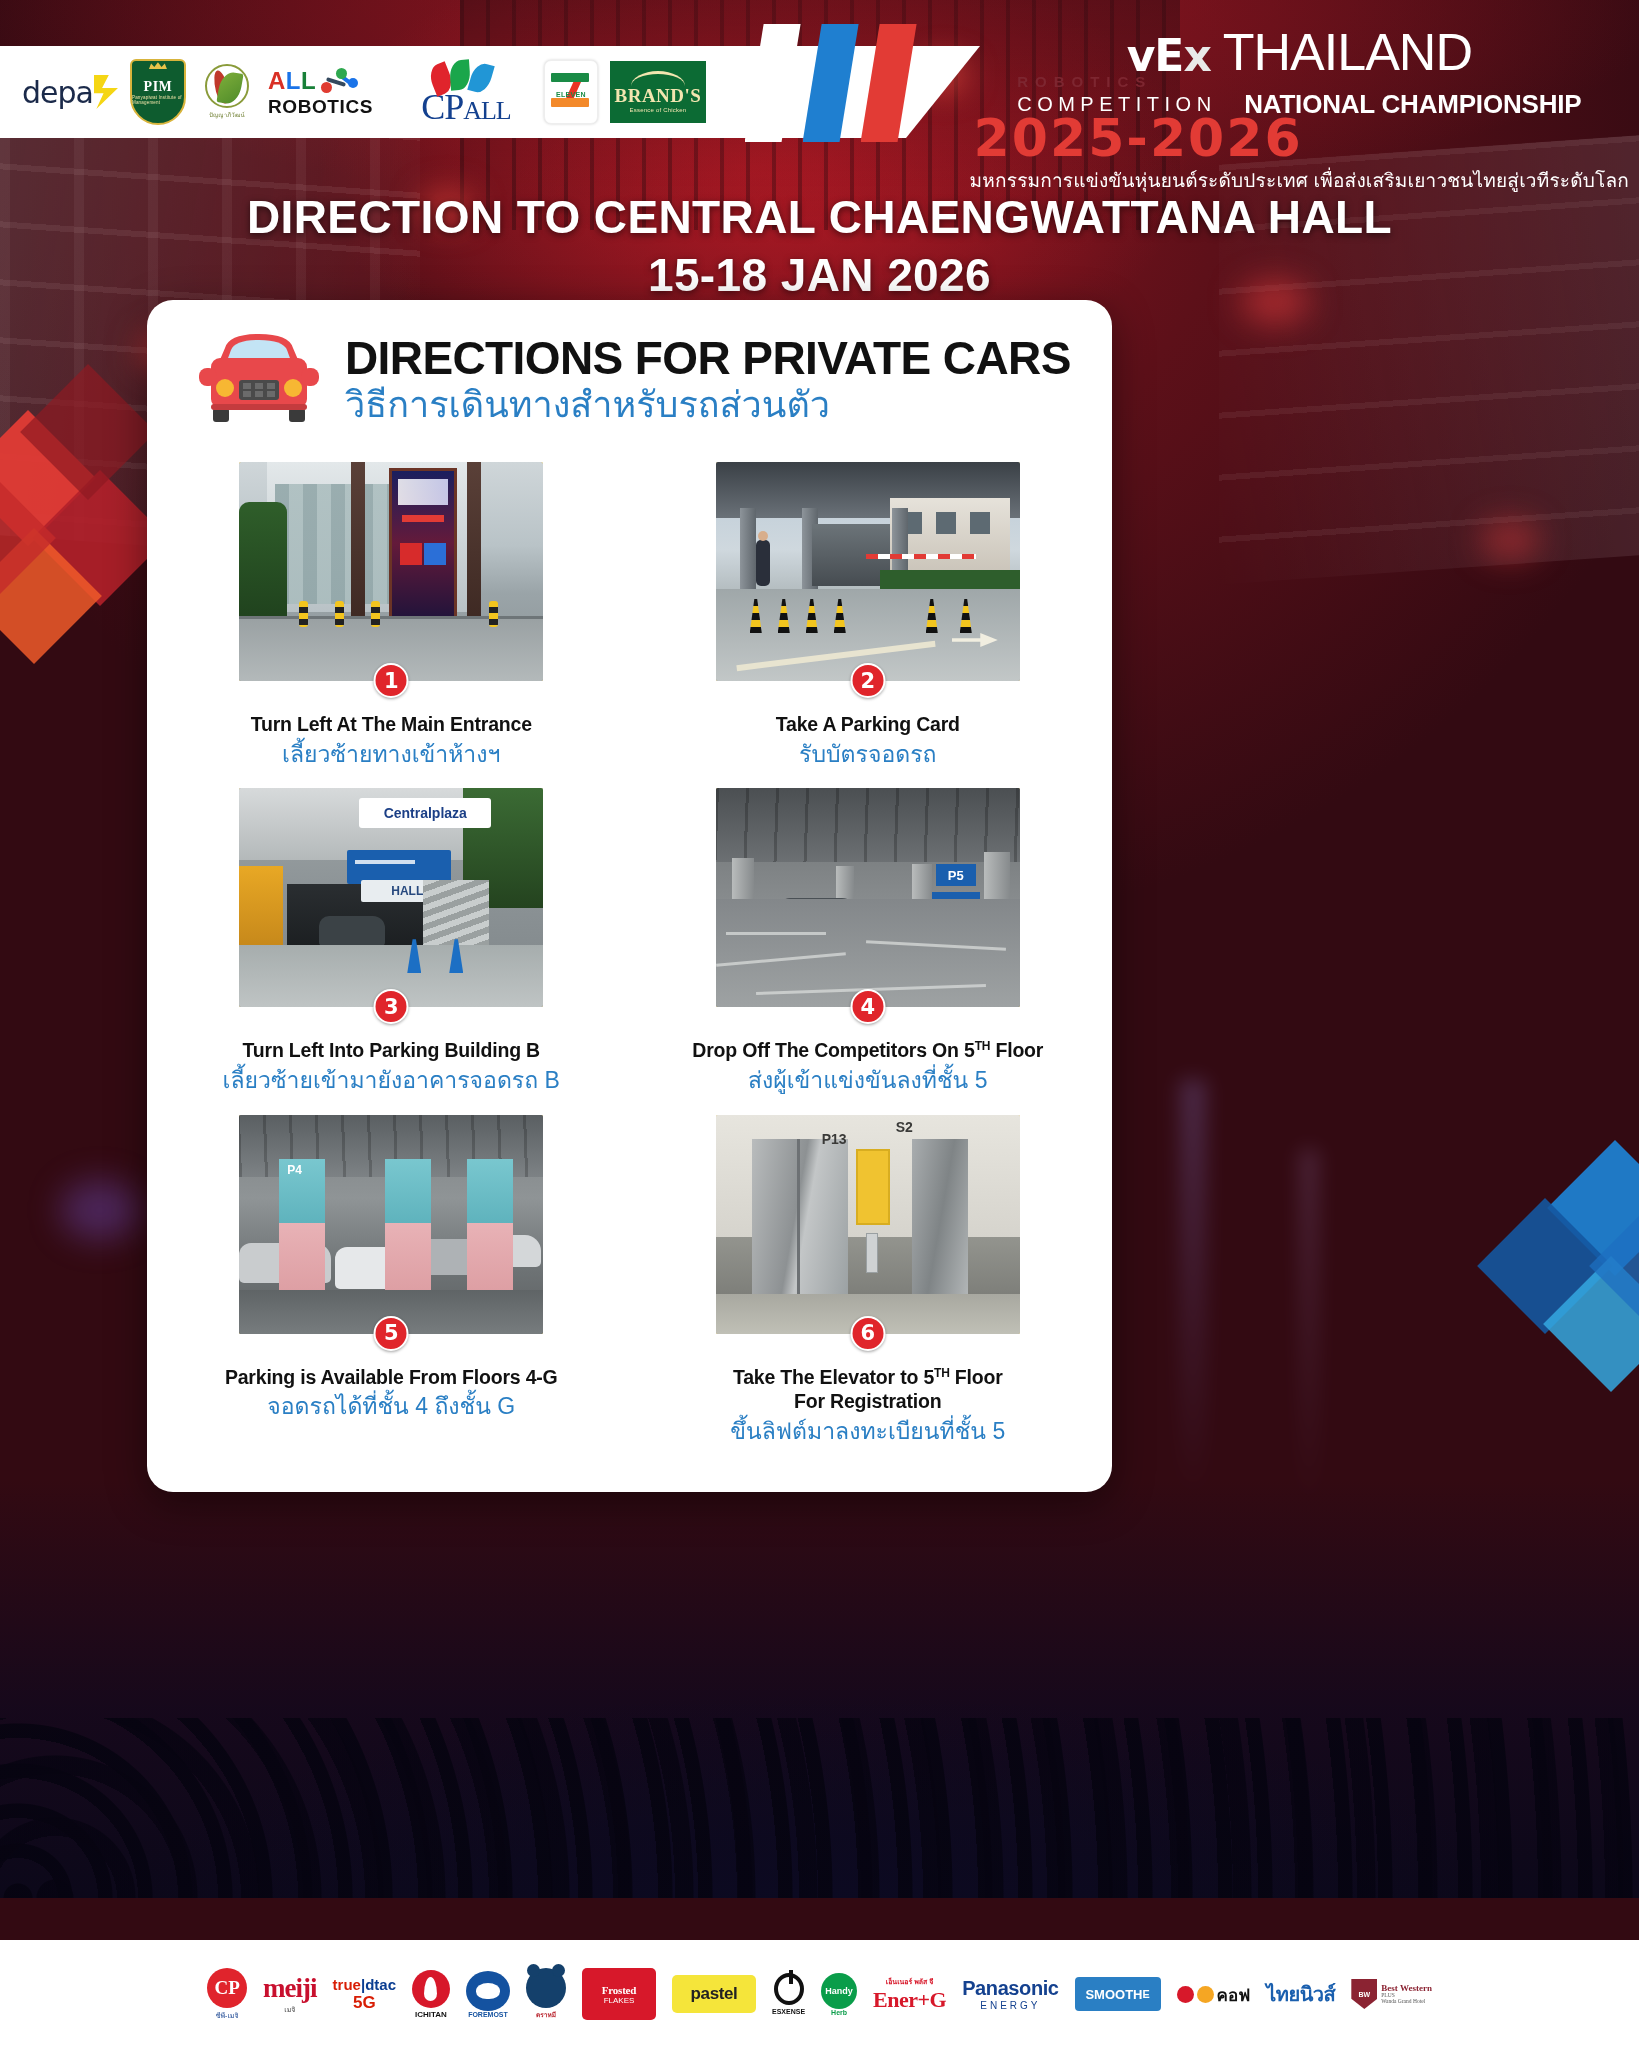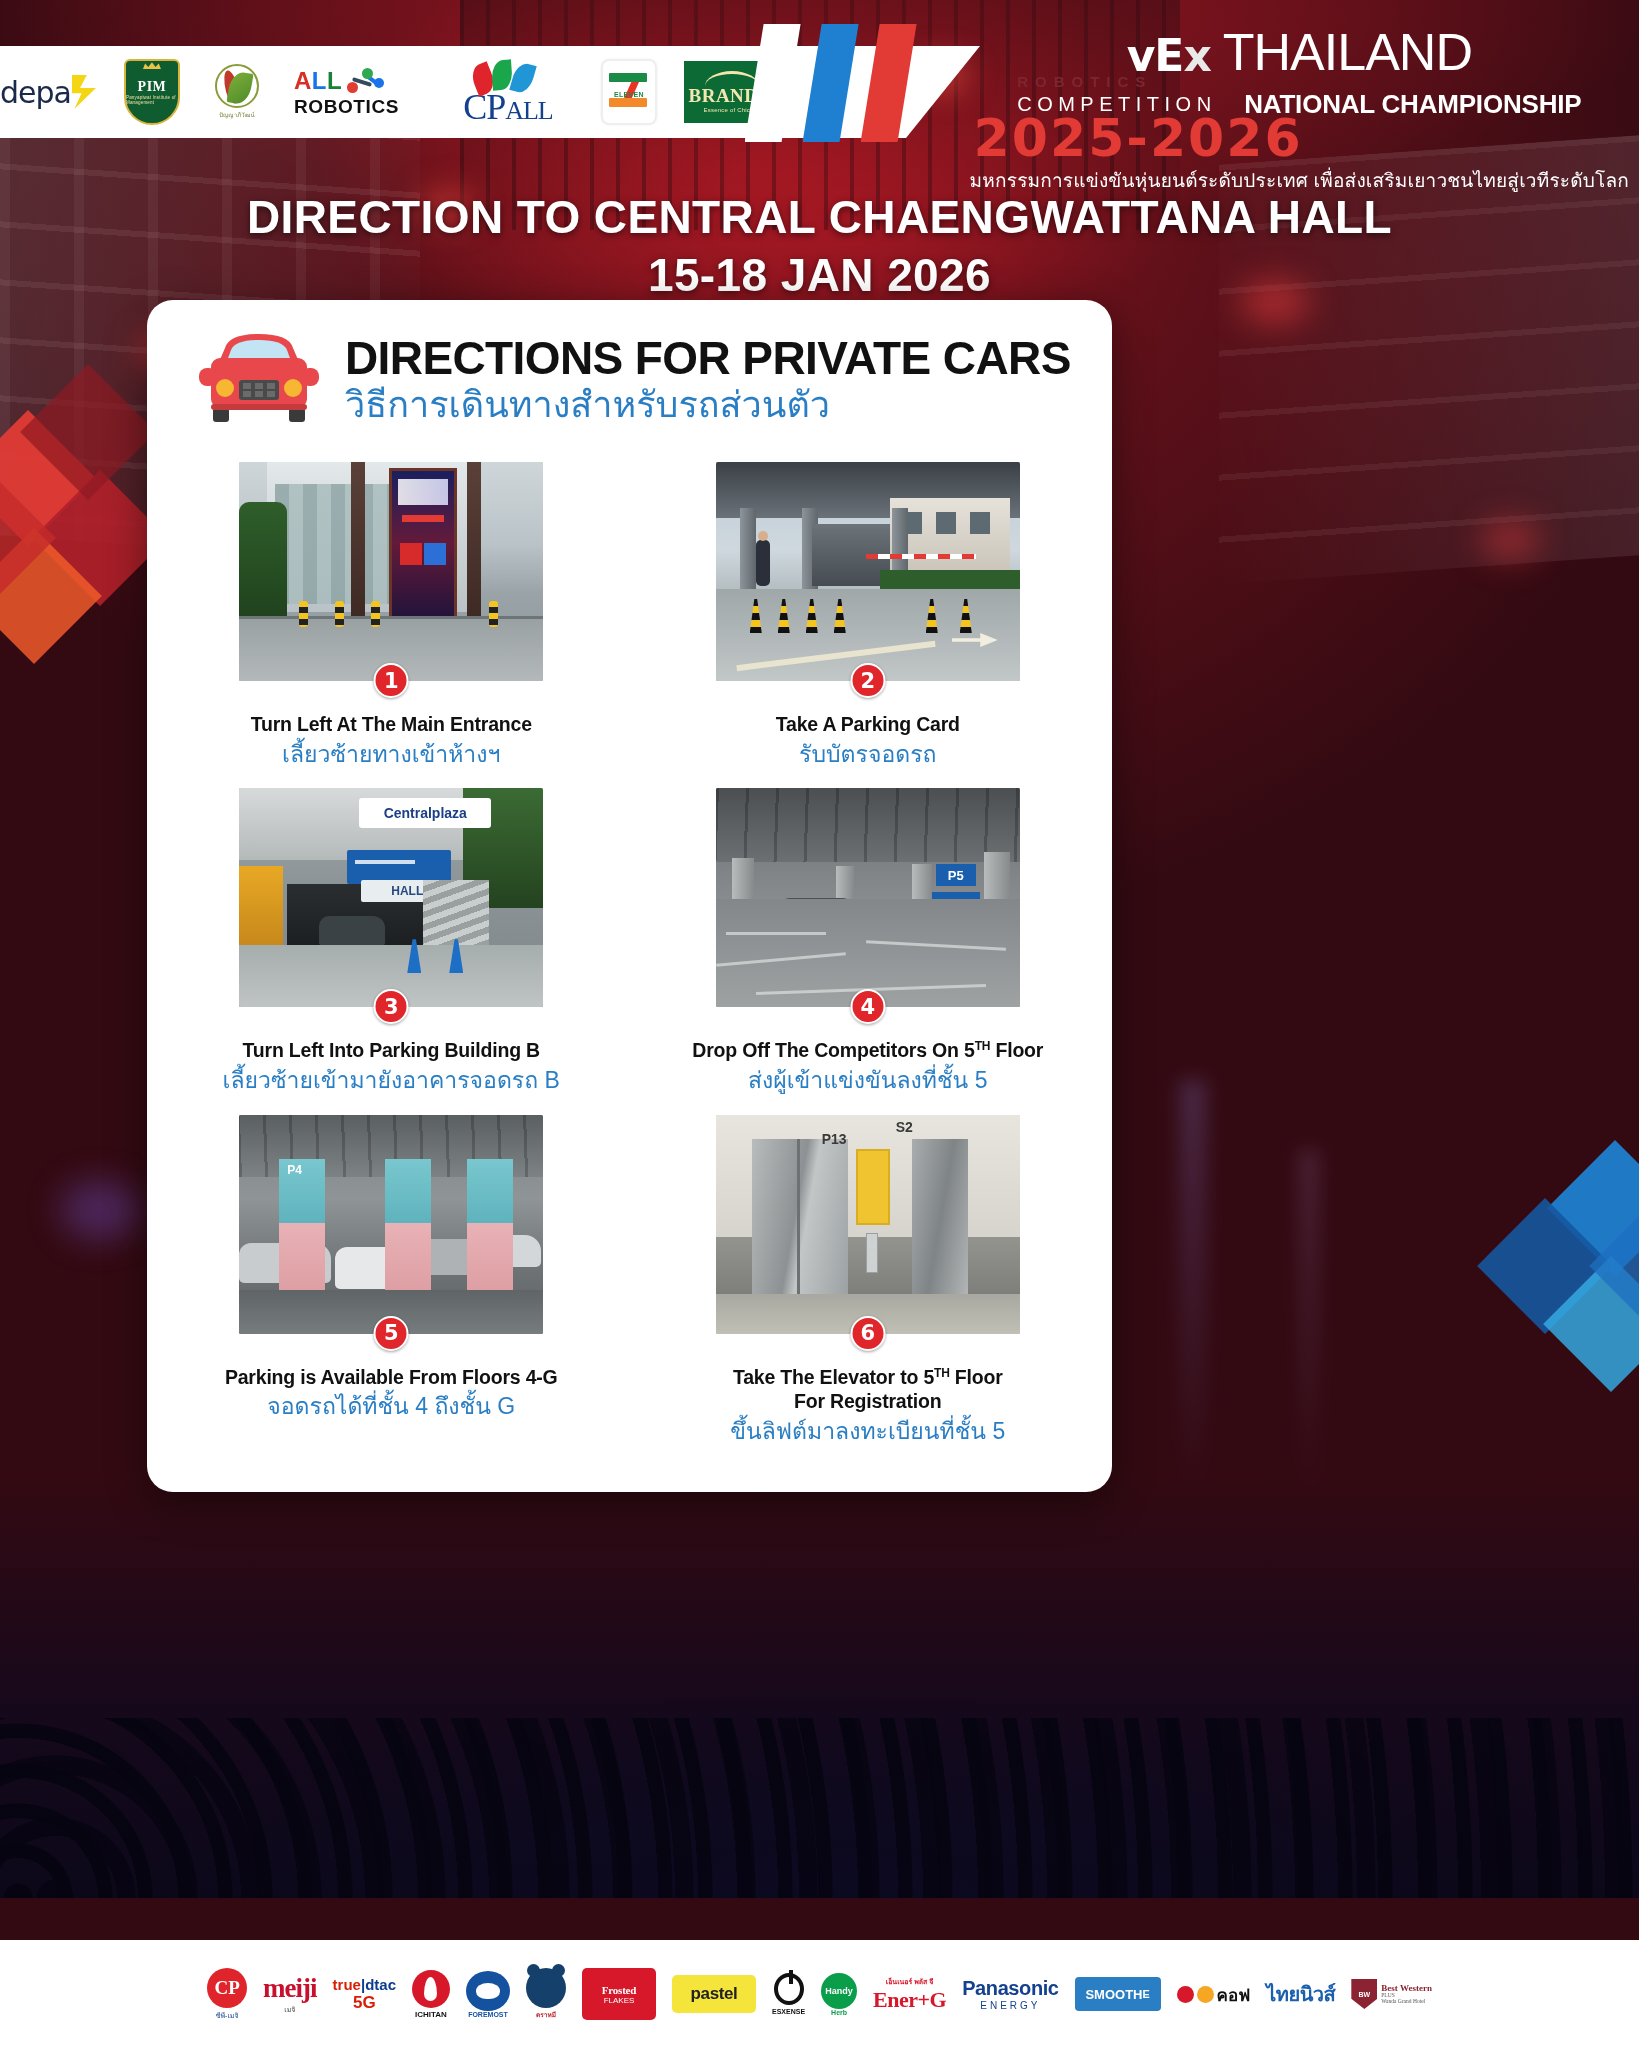--- a/index.html
+++ b/index.html
@@ -68,21 +68,21 @@
   .deco{position:absolute;z-index:1;pointer-events:none}
   .chev{position:absolute;width:96px;height:96px;transform:rotate(45deg)}
 
   
   #sponsor-top{
     position:absolute;left:0;top:46px;z-index:6;
     width:980px;height:92px;background:#fff;
     clip-path:polygon(0 0, 100% 0, calc(100% - 74px) 100%, 0 100%);
     display:flex;align-items:center;
   }
-  .sp-strip{display:flex;align-items:flex-end;gap:28px;}
+  .sp-strip{display:flex;align-items:flex-end;gap:12px;padding-left:22px}
   .sp{display:flex;align-items:center;justify-content:center;height:66px}
 
   
   .logo-depa{display:flex;align-items:center;gap:1px}
   .logo-depa .t{font-size:30px;color:#1b2a4a;letter-spacing:-1px;font-family:"DejaVu Sans",sans-serif}
   .logo-depa .bolt{
     width:24px;height:34px;background:#f5d614;
     clip-path:polygon(0 0,62% 0,34% 38%,100% 38%,10% 100%,40% 54%,0 54%);
   }
   

